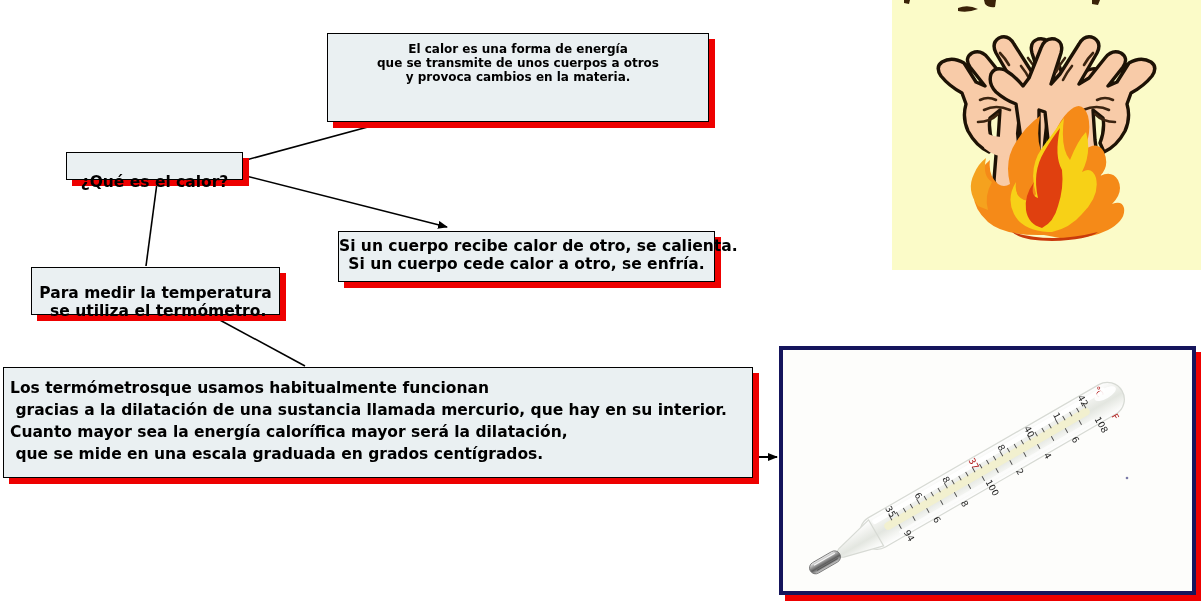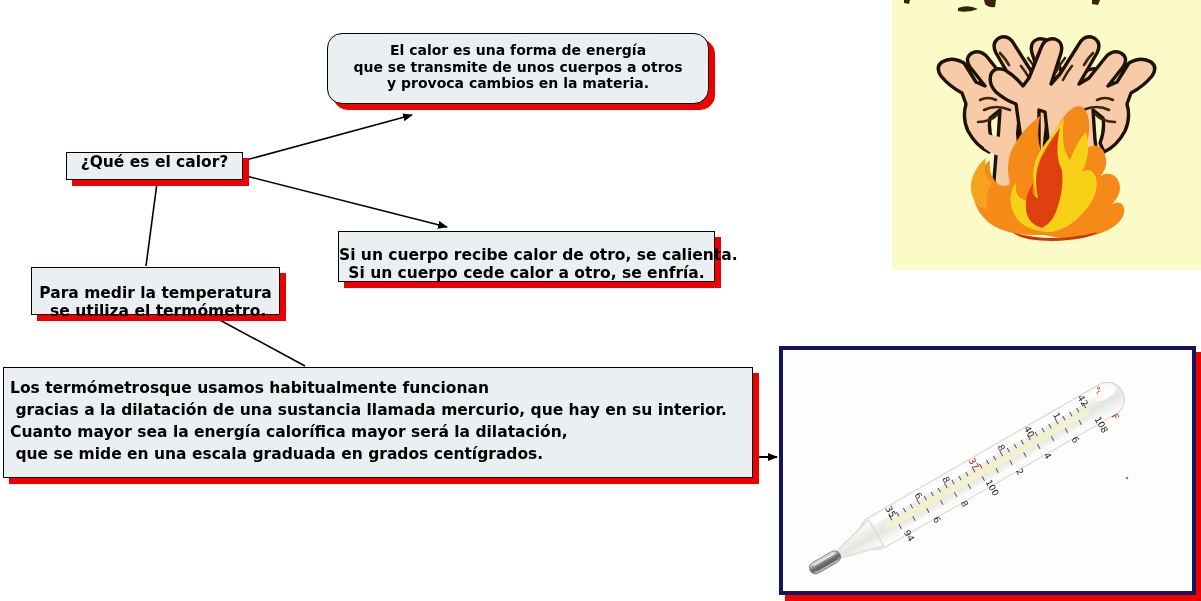--- a/index.html
+++ b/index.html
@@ -26,34 +26,33 @@
     box-shadow: 6px 6px 0 0 #ee0000;
     font-weight: bold;
     color: #000000;
     line-height: 1.18;
     white-space: pre;
   }
   .cbox.center { text-align: center; }
   .cbox.left   { text-align: left; }
 
   #box-definicion {
-    left: 327px; top: 33px; width: 382px; height: 71px;
-    font-size: 14px;
+    left: 327px; top: 33px; width: 382px; height: 89px;
+    font-size: 12px;
     padding-top: 8px;
-    border-radius: 15px;
   }
   #box-pregunta {
     left: 66px; top: 152px; width: 177px; height: 28px;
     font-size: 15.5px;
-    padding-top: 0;
+    padding-top: 20px;
   }
   #box-intercambio {
     left: 338px; top: 231px; width: 377px; height: 51px;
     font-size: 15.5px;
-    padding-top: 14px;
+    padding-top: 5px;
   }
   #box-termometro {
     left: 31px; top: 267px; width: 249px; height: 48px;
     font-size: 15.5px;
     padding-top: 16px;
   }
   #box-parrafo {
     left: 3px; top: 367px; width: 750px; height: 111px;
     font-size: 15.5px;
     padding: 9px 0 0 6px;

